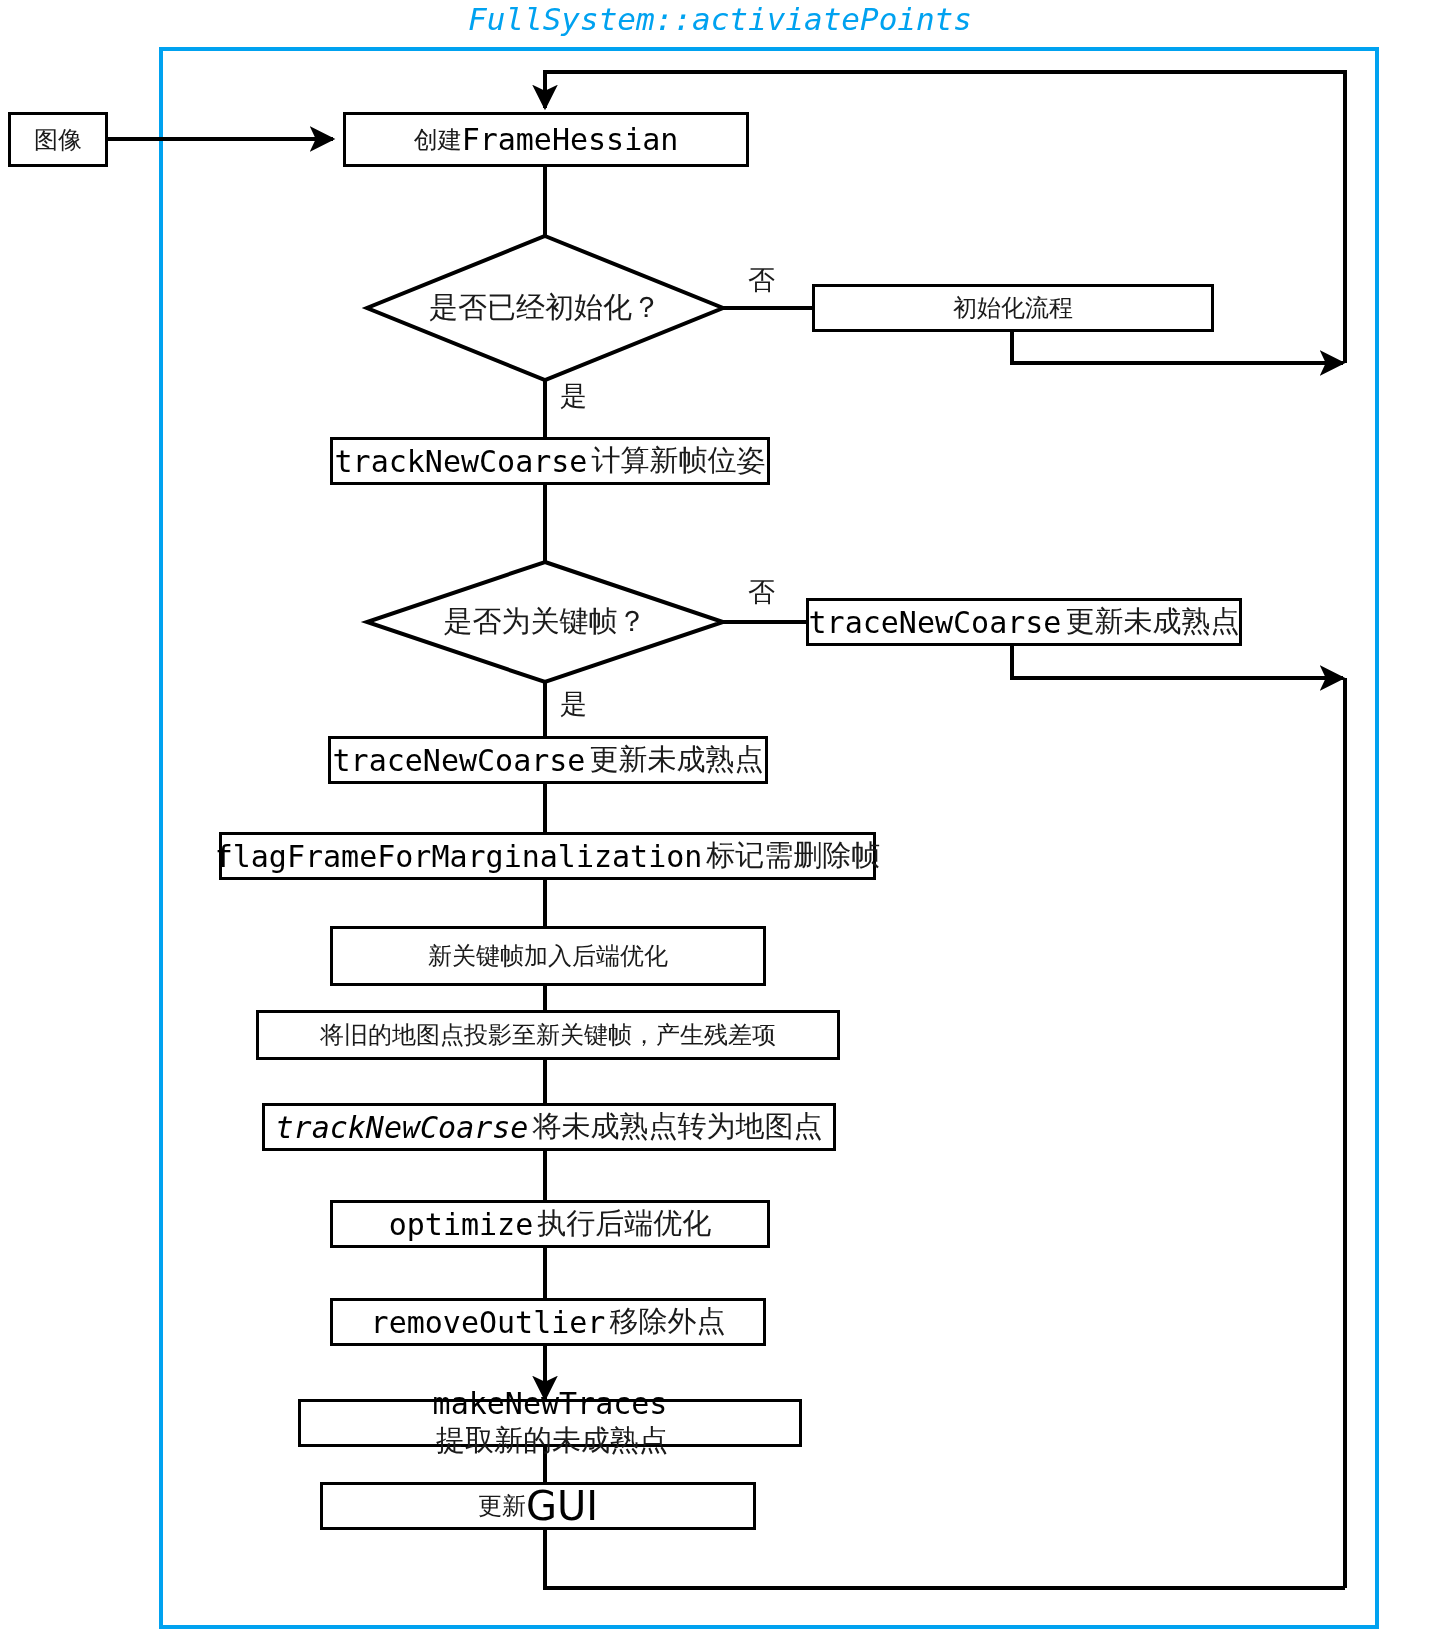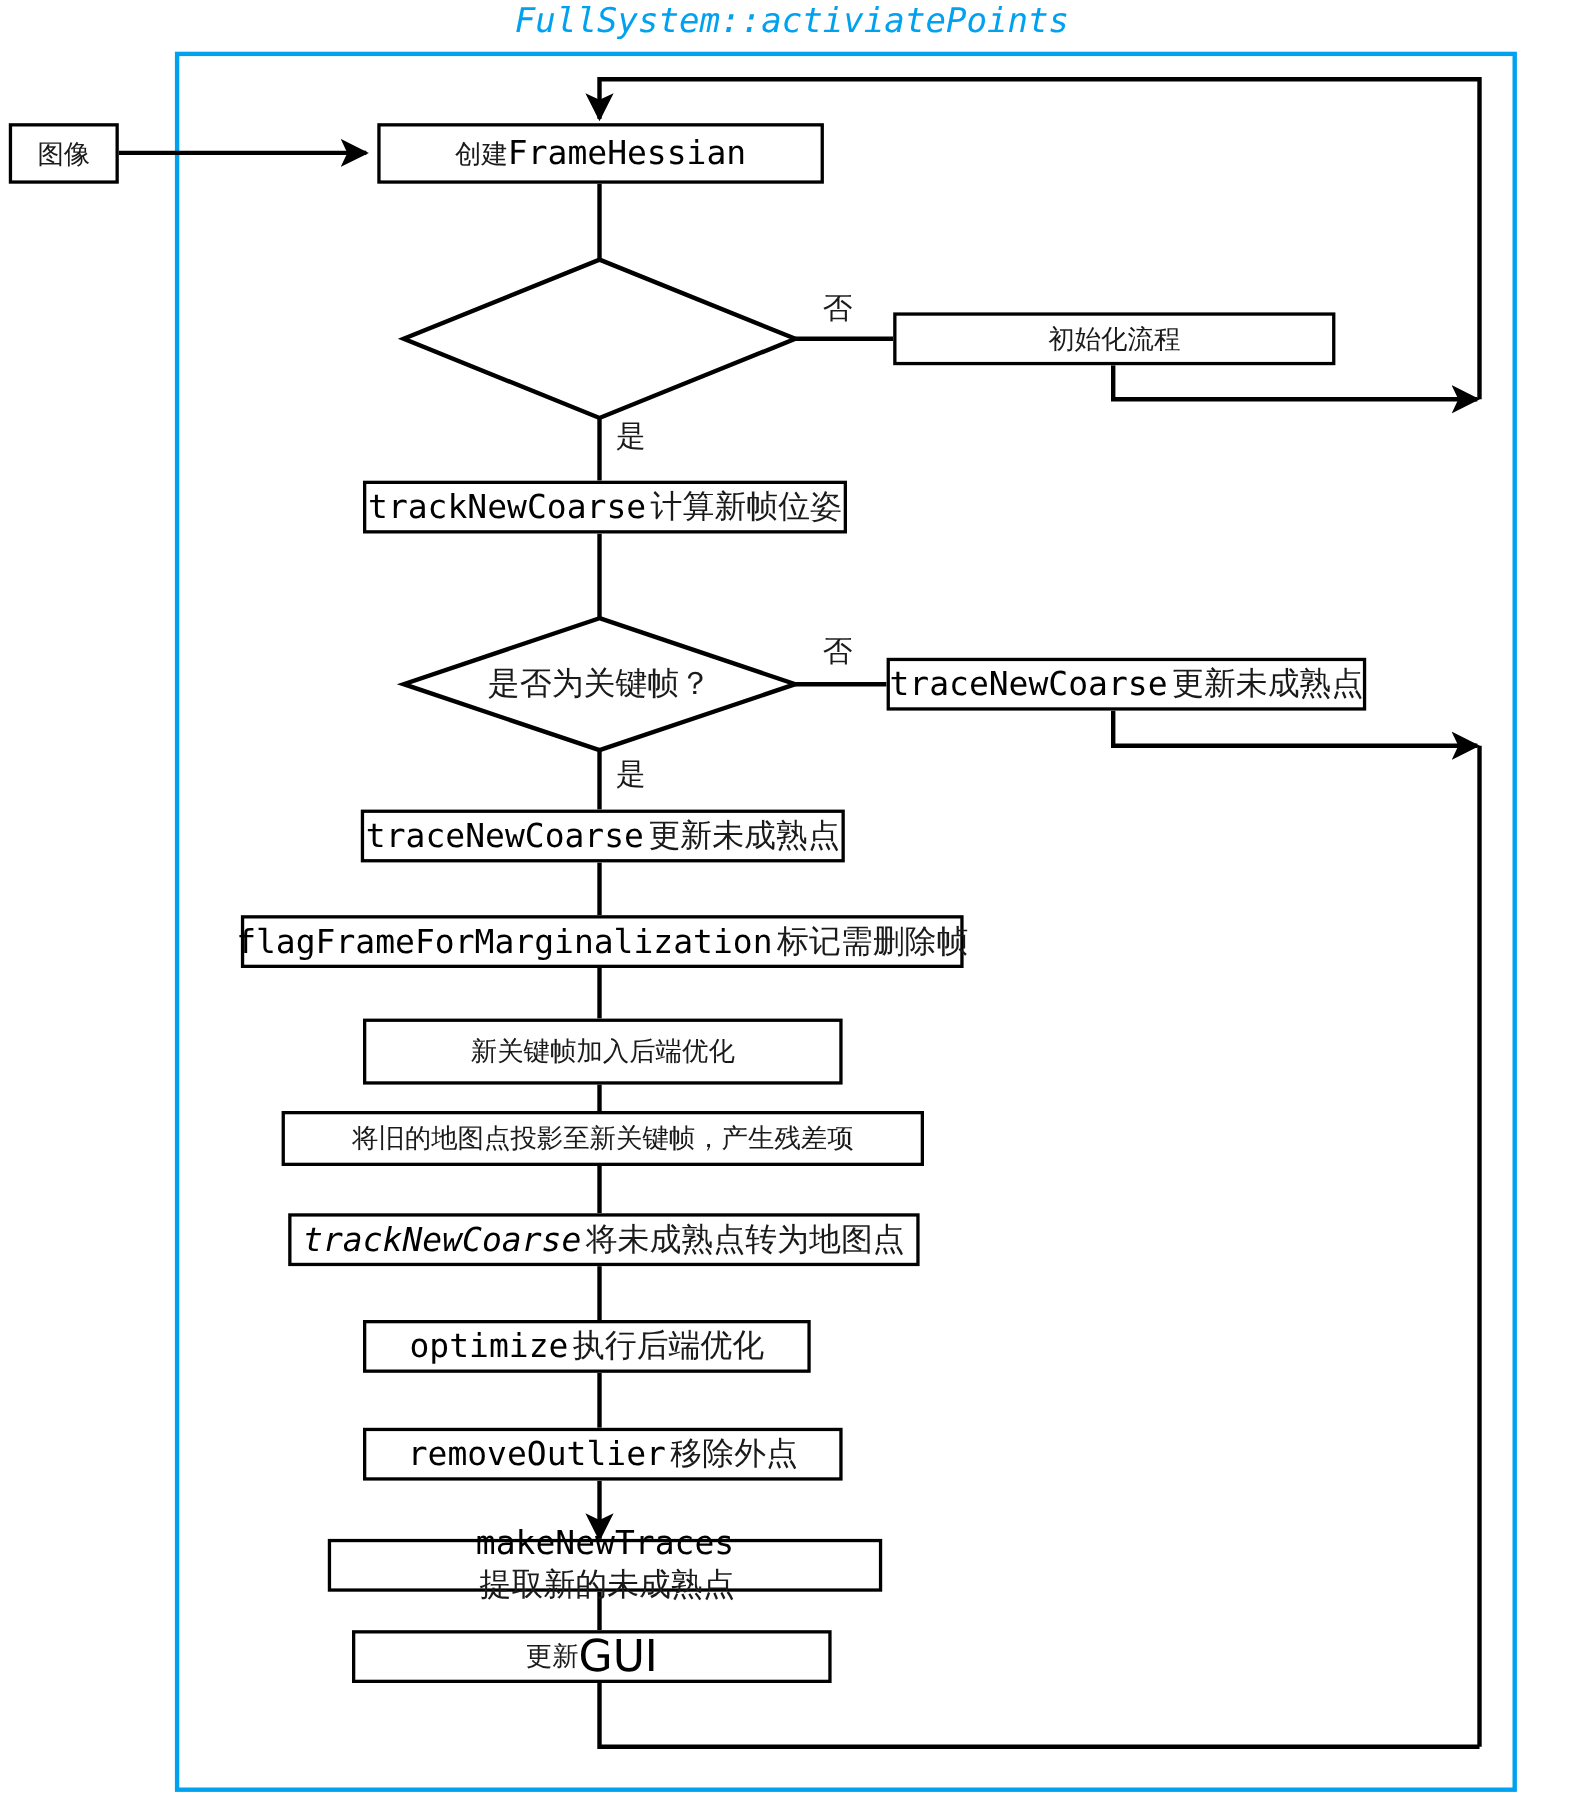--- a/index.html
+++ b/index.html
@@ -144,20 +144,23 @@
     <line x1="545" y1="1346" x2="545" y2="1399" stroke="#000000" stroke-width="4" marker-end="url(#arrow)"></line>
     <line x1="545" y1="1434" x2="545" y2="1482" stroke="#000000" stroke-width="4"></line>
 
     <path d="M 545 1530 L 545 1588 L 1345 1588" fill="none" stroke="#000000" stroke-width="4"></path>
 
     <polygon points="545,236 723,308 545,380 367,308" fill="#ffffff" stroke="#000000" stroke-width="4"></polygon>
 
     <polygon points="545,562 723,622 545,682 367,622" fill="#ffffff" stroke="#000000" stroke-width="4"></polygon>
   </svg>
 
+  <div class="diamond-label" style="left:367px; top:286px; width:356px; height:44px;">
+    <span>是否已经初始化？</span>
+  </div>
 
   <div class="diamond-label" style="left:367px; top:600px; width:356px; height:44px;">
     <span>是否为关键帧？</span>
   </div>
 
   <div class="node" style="left:8px; top:112px; width:100px; height:55px;">
     <span class="cn-only">图像</span>
   </div>
 
   <div class="node" style="left:343px; top:112px; width:406px; height:55px;">
@@ -195,21 +198,21 @@
 
   <div class="node" style="left:256px; top:1010px; width:584px; height:50px;">
     <span class="cn-only">将旧的地图点投影至新关键帧，产生残差项</span>
   </div>
 
   <div class="node" style="left:262px; top:1103px; width:574px; height:48px;">
     <span class="mono-i">trackNewCoarse</span>
       <span class="cn">将未成熟点转为地图点</span>
   </div>
 
-  <div class="node" style="left:330px; top:1200px; width:407px; height:48px;">
+  <div class="node" style="left:330px; top:1200px; width:440px; height:48px;">
     <span class="mono">optimize</span>
       <span class="cn">执行后端优化</span>
   </div>
 
   <div class="node" style="left:330px; top:1298px; width:436px; height:48px;">
     <span class="mono">removeOutlier</span>
       <span class="cn">移除外点</span>
   </div>
 
   <div class="node" style="left:298px; top:1399px; width:504px; height:48px;flex-direction:column;">

